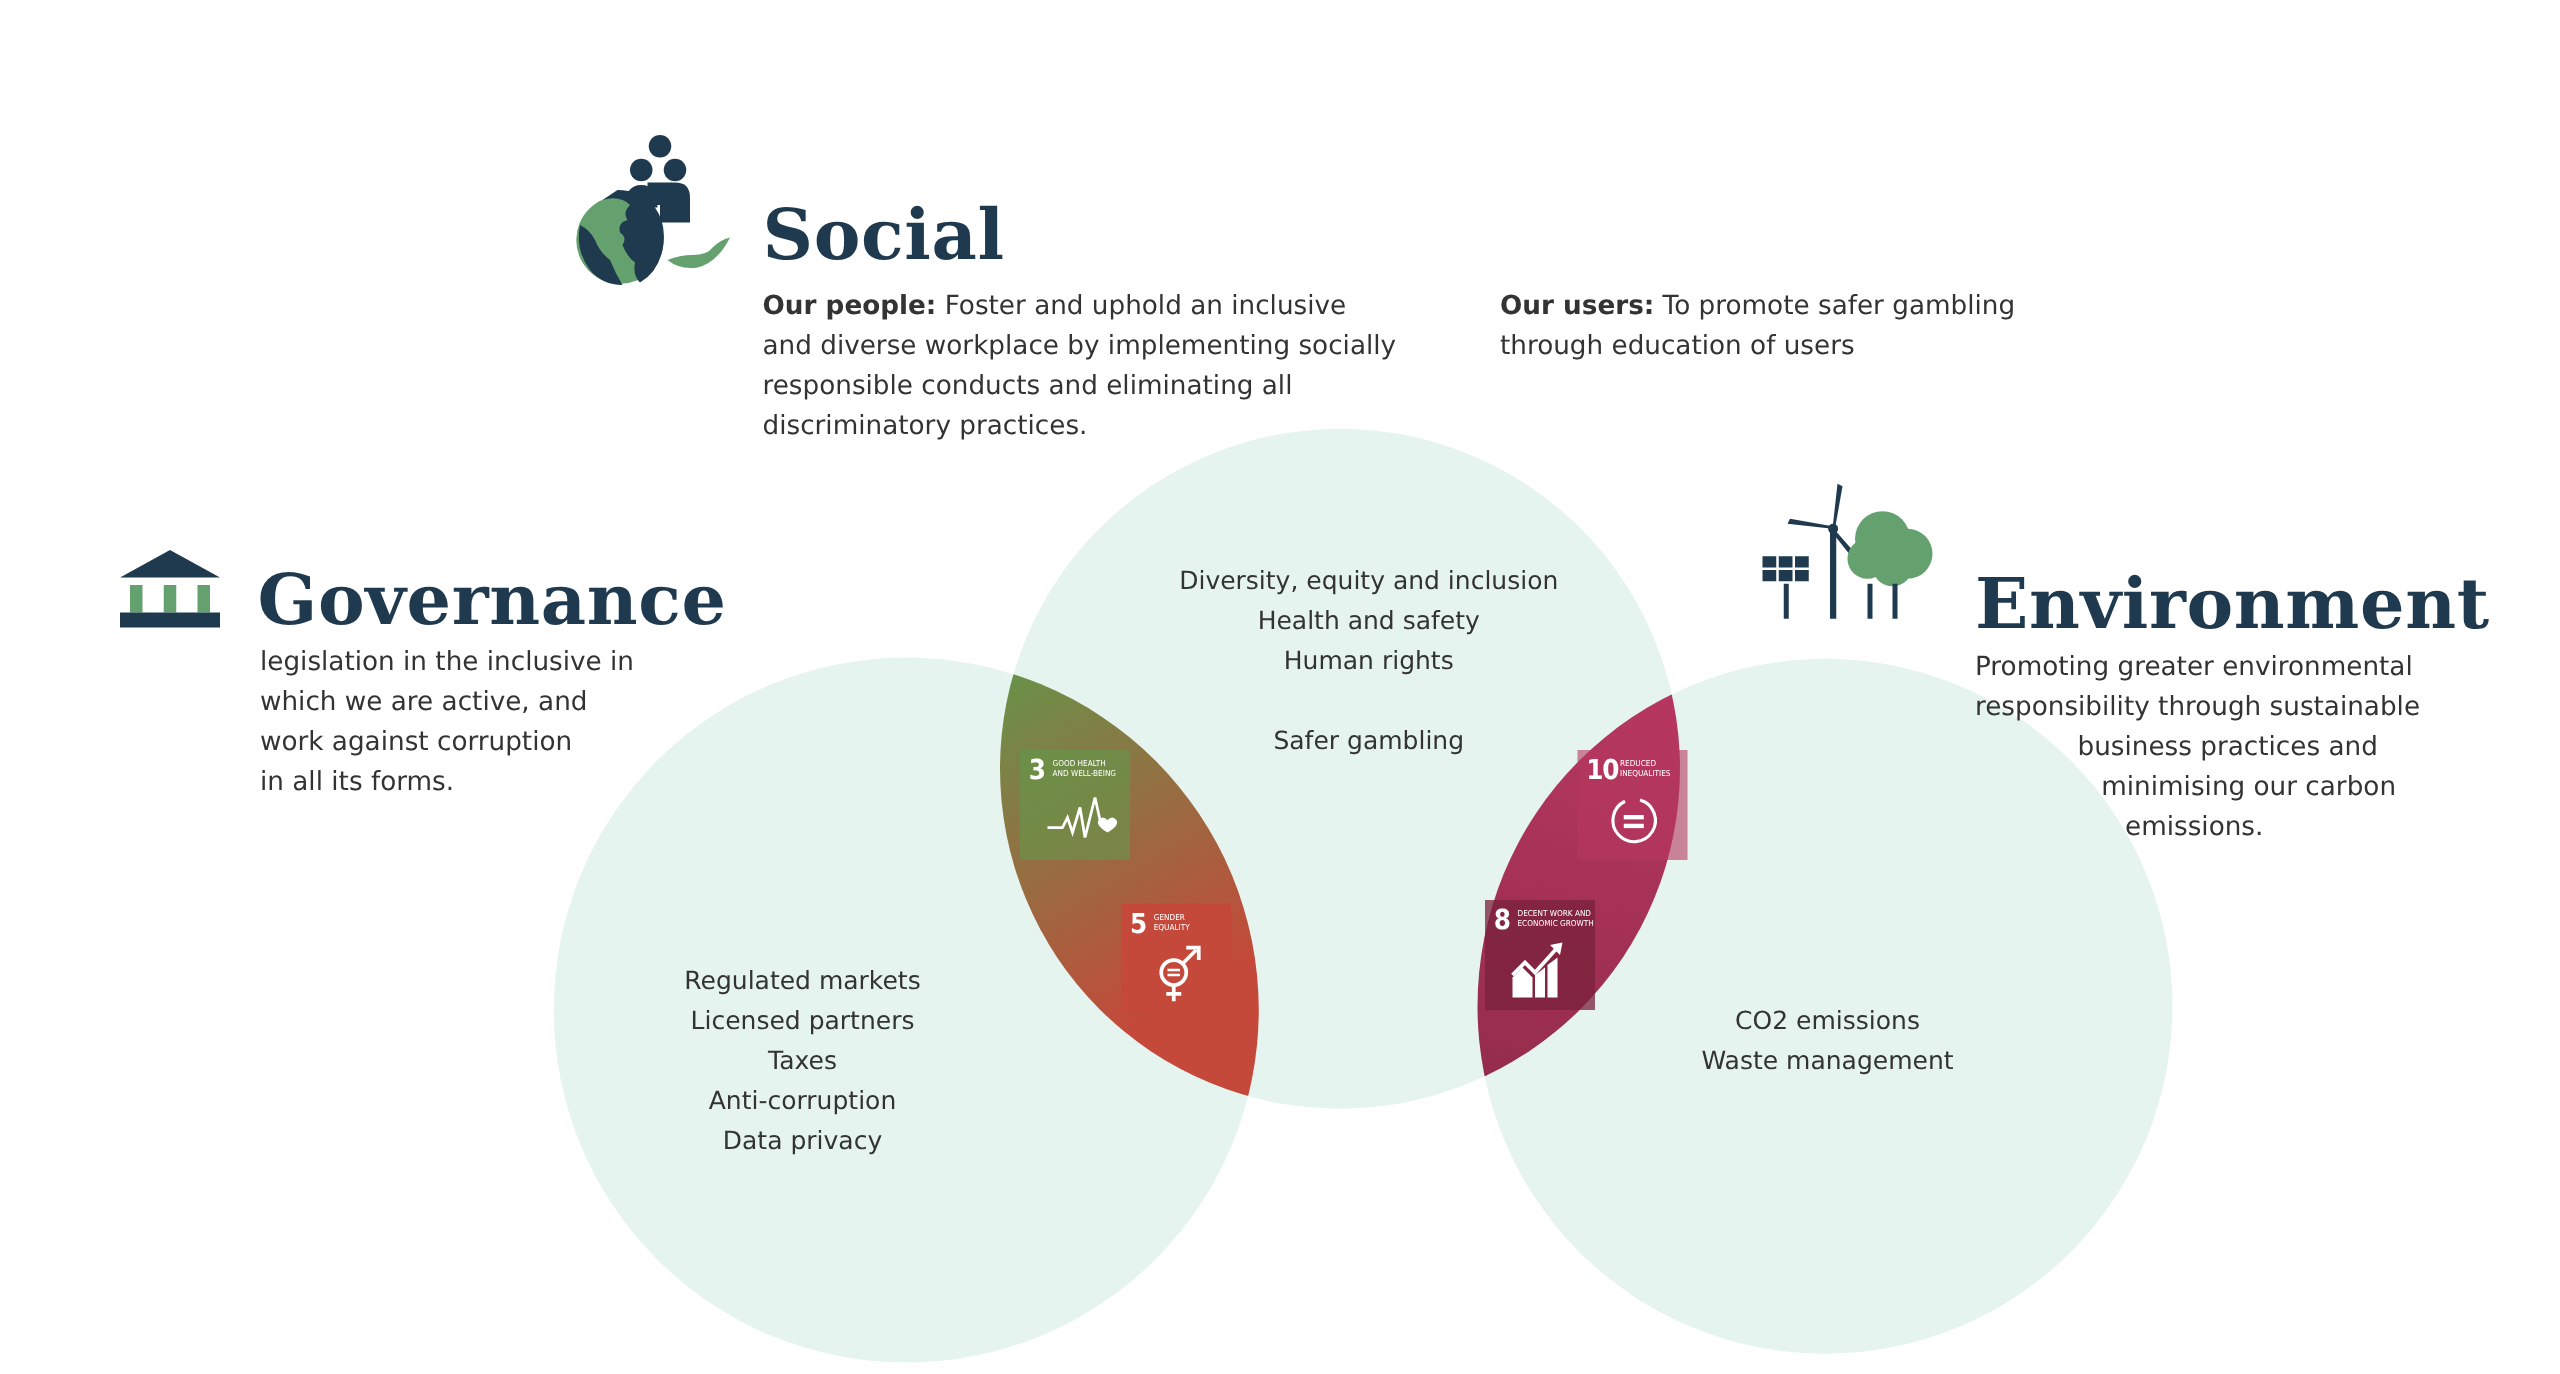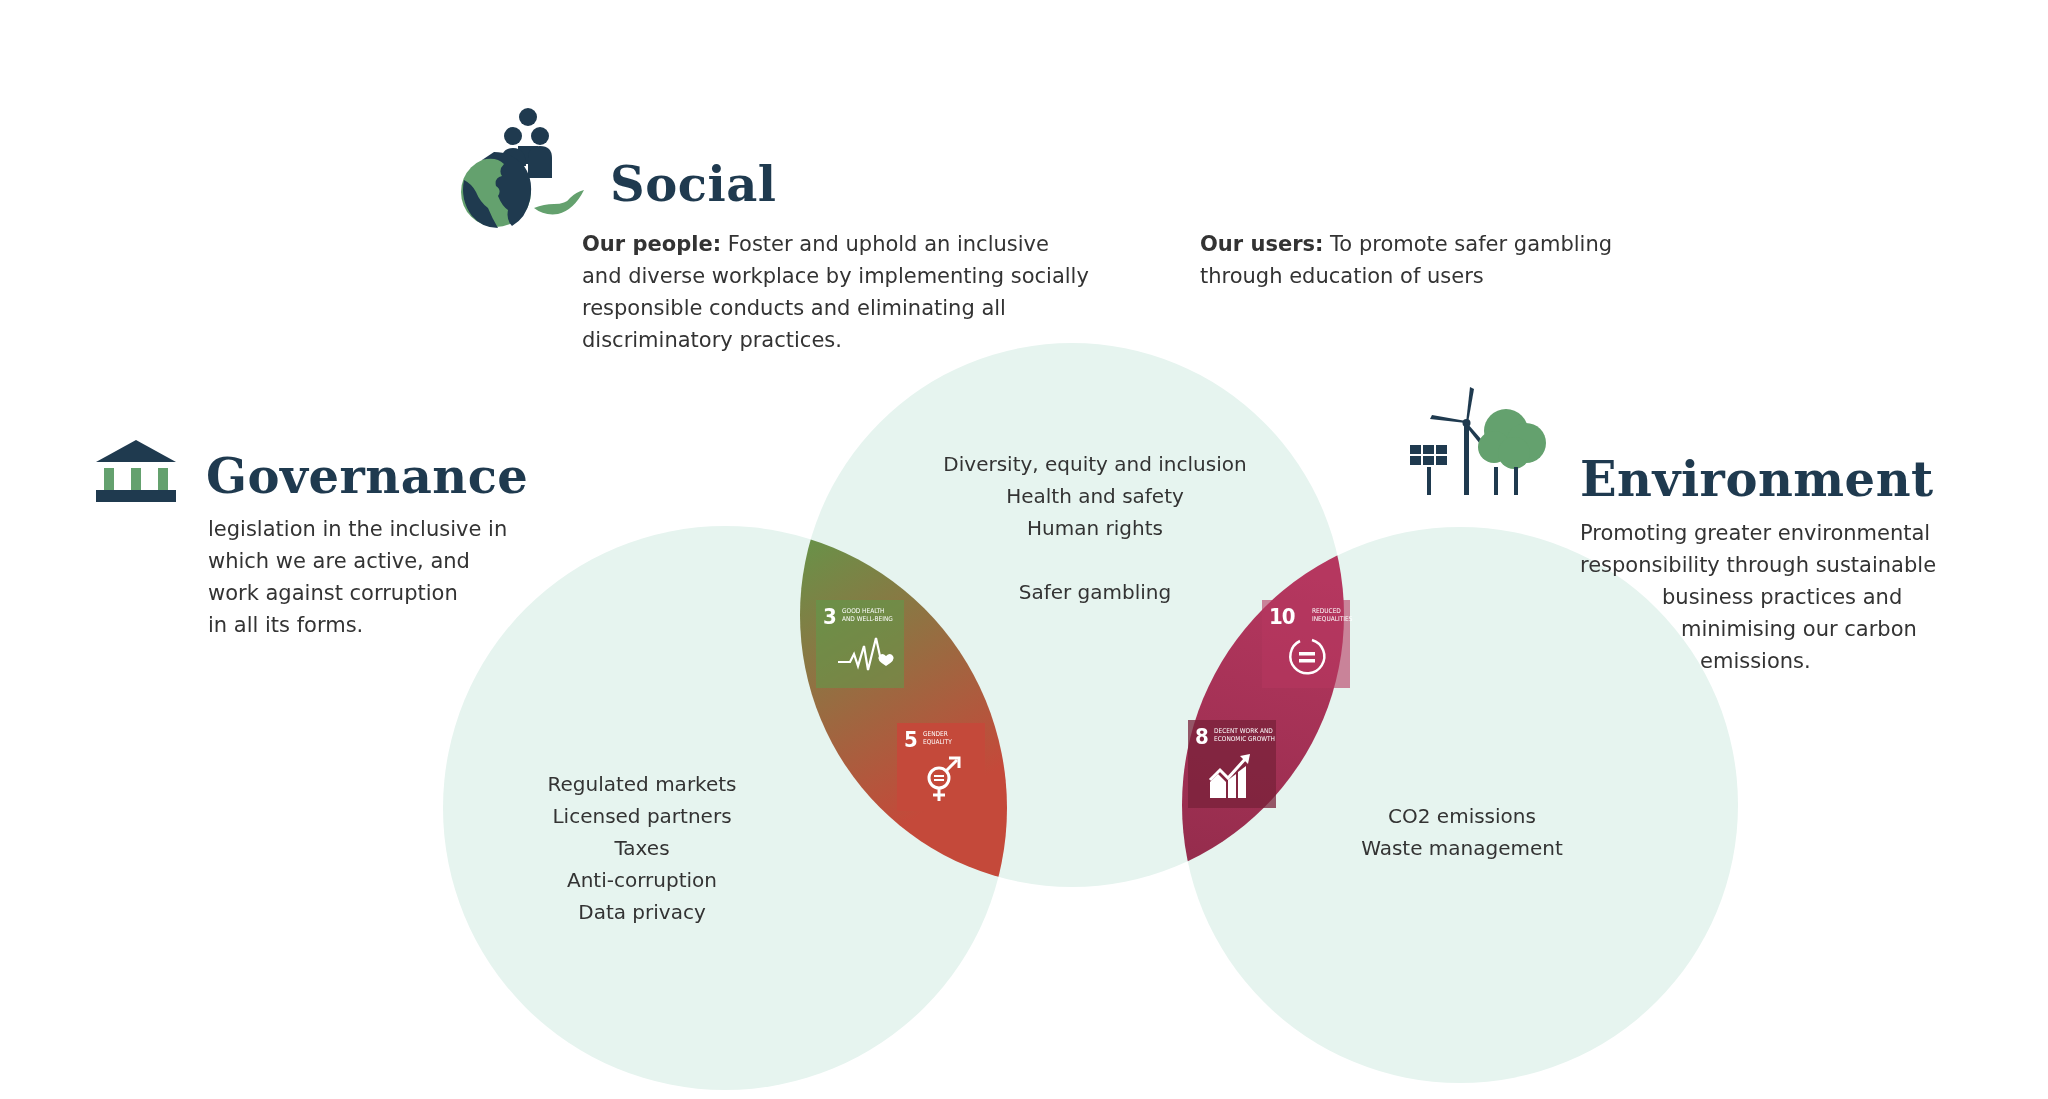--- a/index.html
+++ b/index.html
@@ -1,30 +1,30 @@
 <!DOCTYPE html>
 <html><head>
 <meta charset="utf-8">
 <style>
   html, body { margin: 0; padding: 0; background: #ffffff; }
   body { width: 2048px; height: 1099px; position: relative; overflow: hidden; font-family: "DejaVu Sans", "Liberation Sans", sans-serif; color: #333333; }
   .venn { position: absolute; left: 0; top: 0; width: 2048px; height: 1099px; }
   .abs { position: absolute; }
-  .heading { font-family: "DejaVu Serif", "Liberation Serif", serif; font-weight: bold; color: #1f3a4f; font-size: 48px; letter-spacing: 0.5px; line-height: 1; white-space: nowrap; }
+  .heading { font-family: "DejaVu Serif", "Liberation Serif", serif; font-weight: bold; color: #1f3a4f; font-size: 56px; letter-spacing: 0.5px; line-height: 1; white-space: nowrap; }
   .body-text { font-size: 21px; line-height: 32px; color: #333333; white-space: nowrap; }
   .body-text b { font-weight: bold; }
   .item-list { position: absolute; text-align: center; font-size: 20px; line-height: 32px; color: #333333; white-space: nowrap; transform: translateX(-50%); }
   .item-list div { margin: 0; }
   .gap { height: 32px; }
   .env-lines span { display: block; }
   .icon { position: absolute; }
   .sdg { position: absolute; width: 88px; height: 88px; color: #fff; font-family: "DejaVu Sans Condensed", "DejaVu Sans", sans-serif; }
   .sdg .num { position: absolute; left: 7px; top: 4px; font-size: 22px; font-weight: bold; letter-spacing: -1px; }
   .sdg .lbl { position: absolute; left: 26px; top: 7px; font-size: 6.5px; line-height: 8px; text-transform: uppercase; width: 60px; white-space: nowrap; }
-  .sdg.ten .lbl { left: 34px; padding-left: 16px; }
+  .sdg.ten .lbl { left: 34px; }
   .sdg svg { position: absolute; left: 0; top: 0; }
 </style>
 </head>
 <body>
 
 <svg class="venn" width="2048" height="1099" viewBox="0 0 2048 1099">
   <defs>
     <clipPath id="clipSocial">
         <circle cx="1072" cy="615" r="272"></circle>
       </clipPath>
@@ -52,21 +52,21 @@
     <path d="M58 38 h20 v18 h-20 z" fill="#1f3a4f"></path>
     <path d="M40 58 q0-18 13-18 q13 0 13 18 z" fill="#1f3a4f"></path>
     <path d="M68 70 v-20 q0-12 12-12 q12 0 12 12 v20 z" fill="#1f3a4f"></path>
     <circle cx="36" cy="84" r="35" fill="#64a16e"></circle>
     <path d="M4 72 q-4 20 8 36 q10 12 26 12 q-6-10-10-20 q-8-6-12-16 q-4-8-12-12z" fill="#1f3a4f"></path>
     <path d="M22 52 q14-4 22 4 q-6 6-2 12 q-8 2-6 10 q6 4 2 10 q4 10 10 14 q-2 10 4 16 q14-8 18-26 q4-20-6-34 q-12-14-30-14z" fill="#1f3a4f"></path>
     <path d="M74 100 q10 8 24 6 q16-4 26-24 q-8 2-14 8 q-4 6-16 6 q-10 0-20 4z" fill="#64a16e"></path>
   </svg>
 </div>
 <div class="abs heading" style="left:610px; top:160px;">Social</div>
-<div class="abs body-text" style="left:582px; top:228px;">
+<div class="abs body-text" style="left:610px; top:228px;">
   <div><b>Our people:</b><span> Foster and uphold an inclusive</span></div>
   <div>and diverse workplace by implementing socially</div>
   <div>responsible conducts and eliminating all</div>
   <div>discriminatory practices.</div>
 </div>
 <div class="abs body-text" style="left:1200px; top:228px;">
   <div><b>Our users:</b><span> To promote safer gambling</span></div>
   <div>through education of users</div>
 </div>
 <div class="item-list" style="left:1095px; top:448px;">

